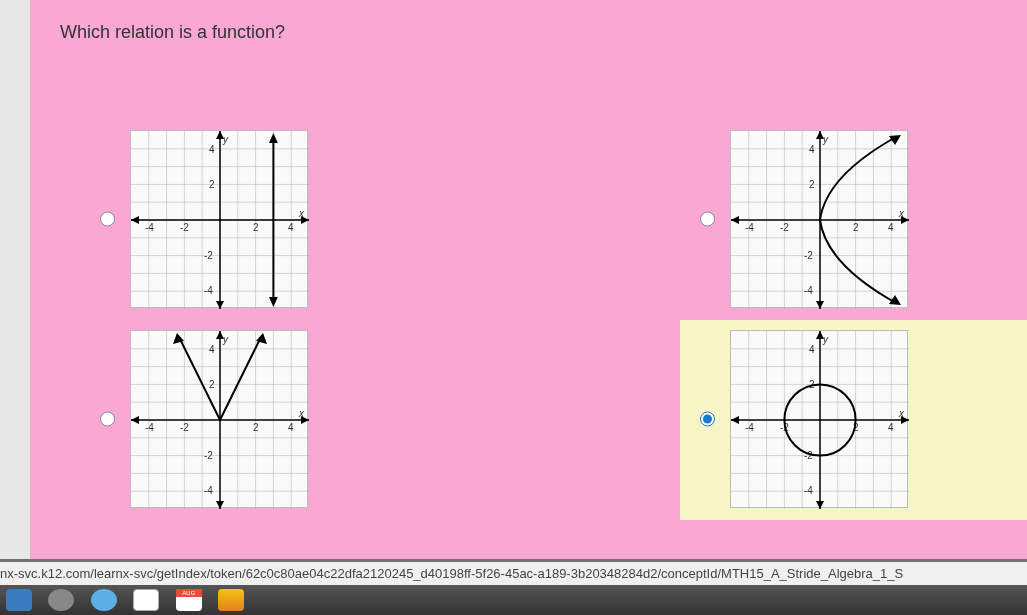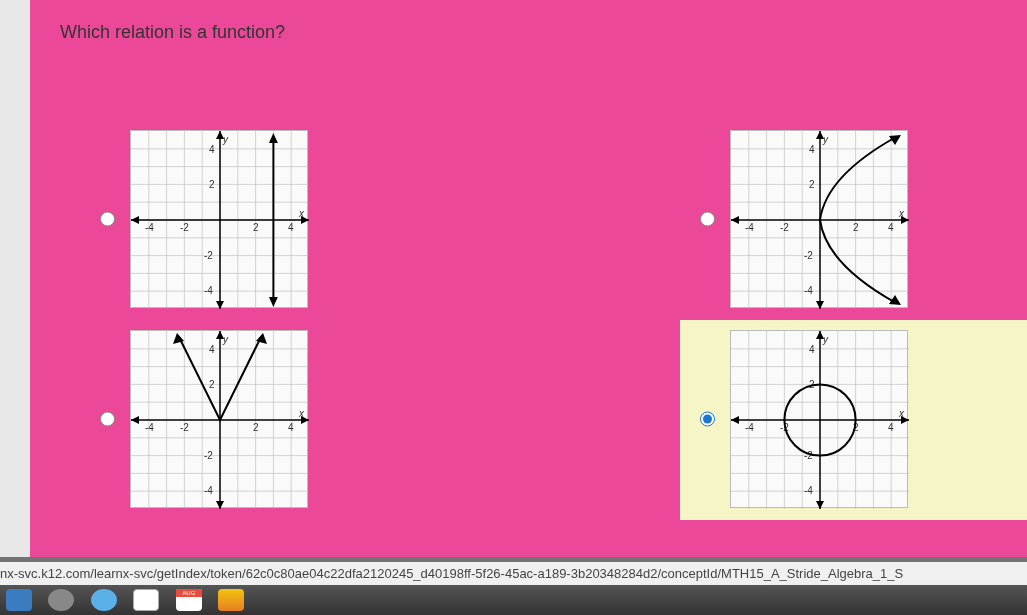--- a/index.html
+++ b/index.html
@@ -10,21 +10,21 @@
     font-family: Arial, sans-serif;
     overflow: hidden;
     position: relative;
   }
   .content-area {
     position: absolute;
     left: 30px;
     top: 0;
     right: 0;
     height: 560px;
-    background: #ec4899;
+    background: #f9a8d4;
   }
   .question {
     position: absolute;
     left: 30px;
     top: 22px;
     font-size: 18px;
     color: #333;
   }
   .option {
     position: absolute;
@@ -71,21 +71,21 @@
     height: 200px;
     background: #f5f5c6;
     z-index: -1;
   }
   .url-bar {
     position: absolute;
     left: 0;
     bottom: 30px;
     width: 1027px;
     background: #f0f0f0;
-    border-top: 5px solid #737373;
+    border-top: 3px solid #737373;
     font-size: 13px;
     color: #444;
     padding: 4px 0 4px 0;
     white-space: nowrap;
     overflow: hidden;
   }
   .dock {
     position: absolute;
     left: 0;
     bottom: 0;

